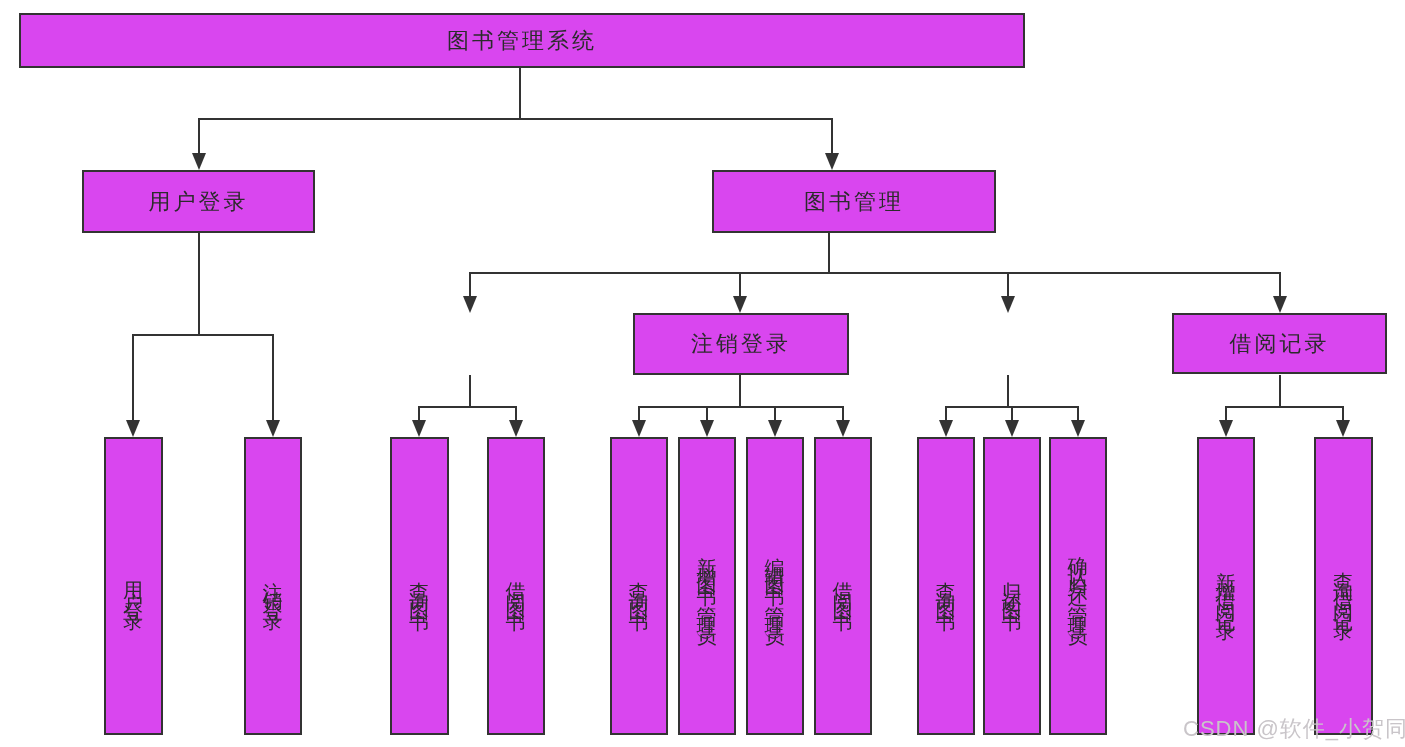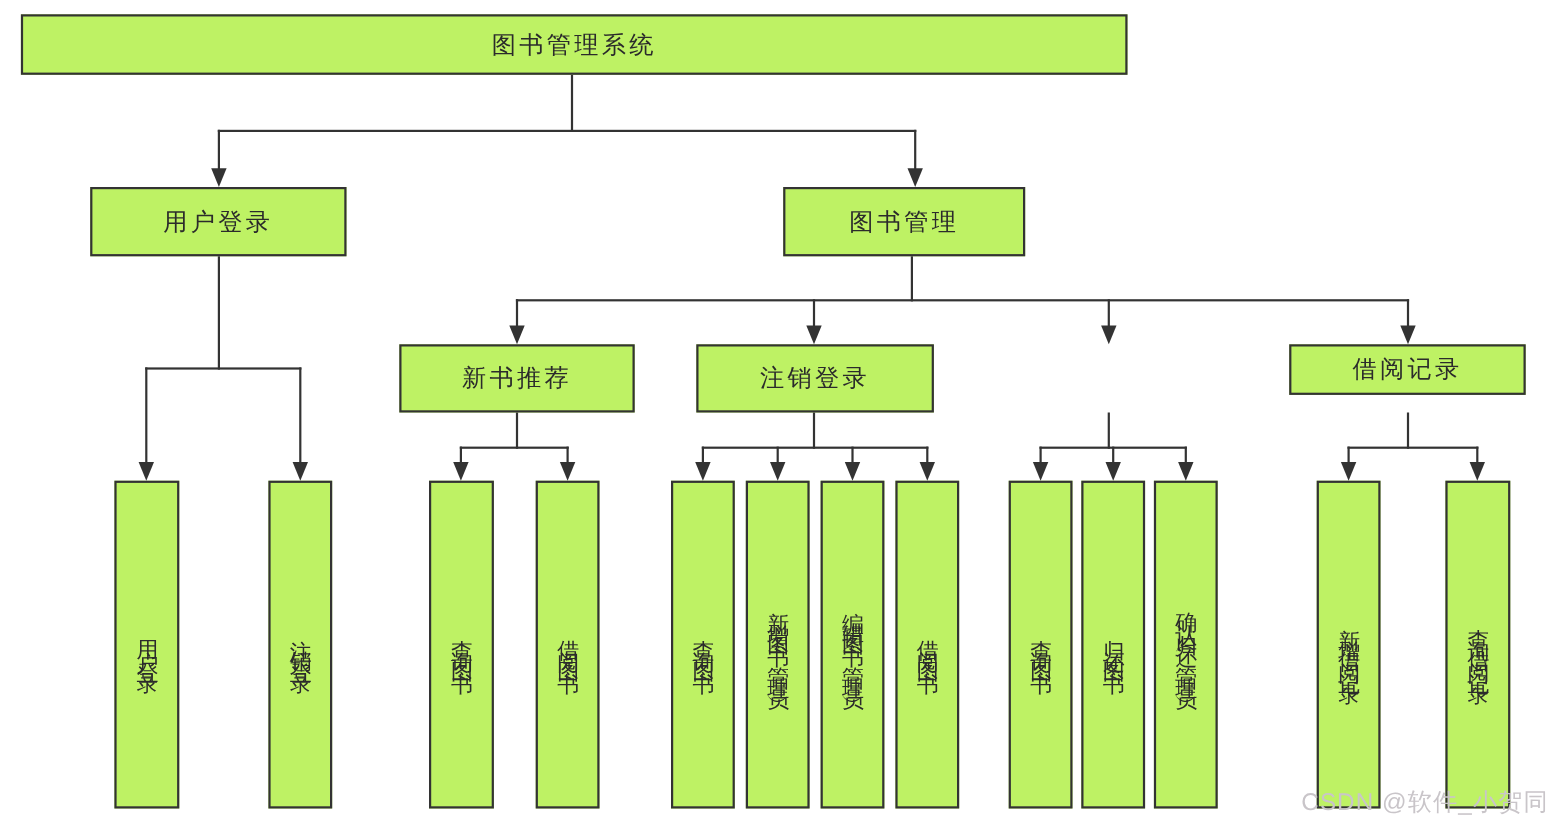--- a/index.html
+++ b/index.html
@@ -6,21 +6,21 @@
   .stage {
     position: relative;
     width: 1405px;
     height: 747px;
     background: #ffffff;
     font-family: "Liberation Sans", "DejaVu Sans", sans-serif;
     overflow: hidden;
   }
   .box {
     position: absolute;
-    background: #bef264;
+    background: #d946ef;
     border: 2px solid #333333;
     box-sizing: border-box;
     display: flex;
     align-items: center;
     justify-content: center;
     color: #2b2b2b;
   }
   .box.h { font-size: 22px; letter-spacing: 3px; white-space: nowrap; }
   .box.v { font-size: 20px; }
   .box.v span {
@@ -52,31 +52,28 @@
 
 <div class="stage">
 
   <div class="box h" style="left:19px;top:13px;width:1006px;height:55px;">
     <span>图书管理系统</span>
   </div>
 
   <div class="box h" style="left:82px;top:170px;width:233px;height:63px;">
     <span>用户登录</span>
   </div>
-  <div class="box h" style="left:712px;top:170px;width:220px;height:63px;">
+  <div class="box h" style="left:712px;top:170px;width:284px;height:63px;">
     <span>图书管理</span>
   </div>
 
-  <div class="box h" style="left:363px;top:313px;width:214px;height:62px;">
-    <span>新书推荐</span>
-  </div>
   <div class="box h" style="left:633px;top:313px;width:216px;height:62px;">
     <span>注销登录</span>
   </div>
-  <div class="box h" style="left:1172px;top:313px;width:215px;height:46px;">
+  <div class="box h" style="left:1172px;top:313px;width:215px;height:61px;">
     <span>借阅记录</span>
   </div>
 
   <div class="box v" style="left:104px;top:437px;width:59px;height:298px;">
     <span>用户登录</span>
   </div>
   <div class="box v" style="left:244px;top:437px;width:58px;height:298px;">
     <span>注销登录</span>
   </div>
 

